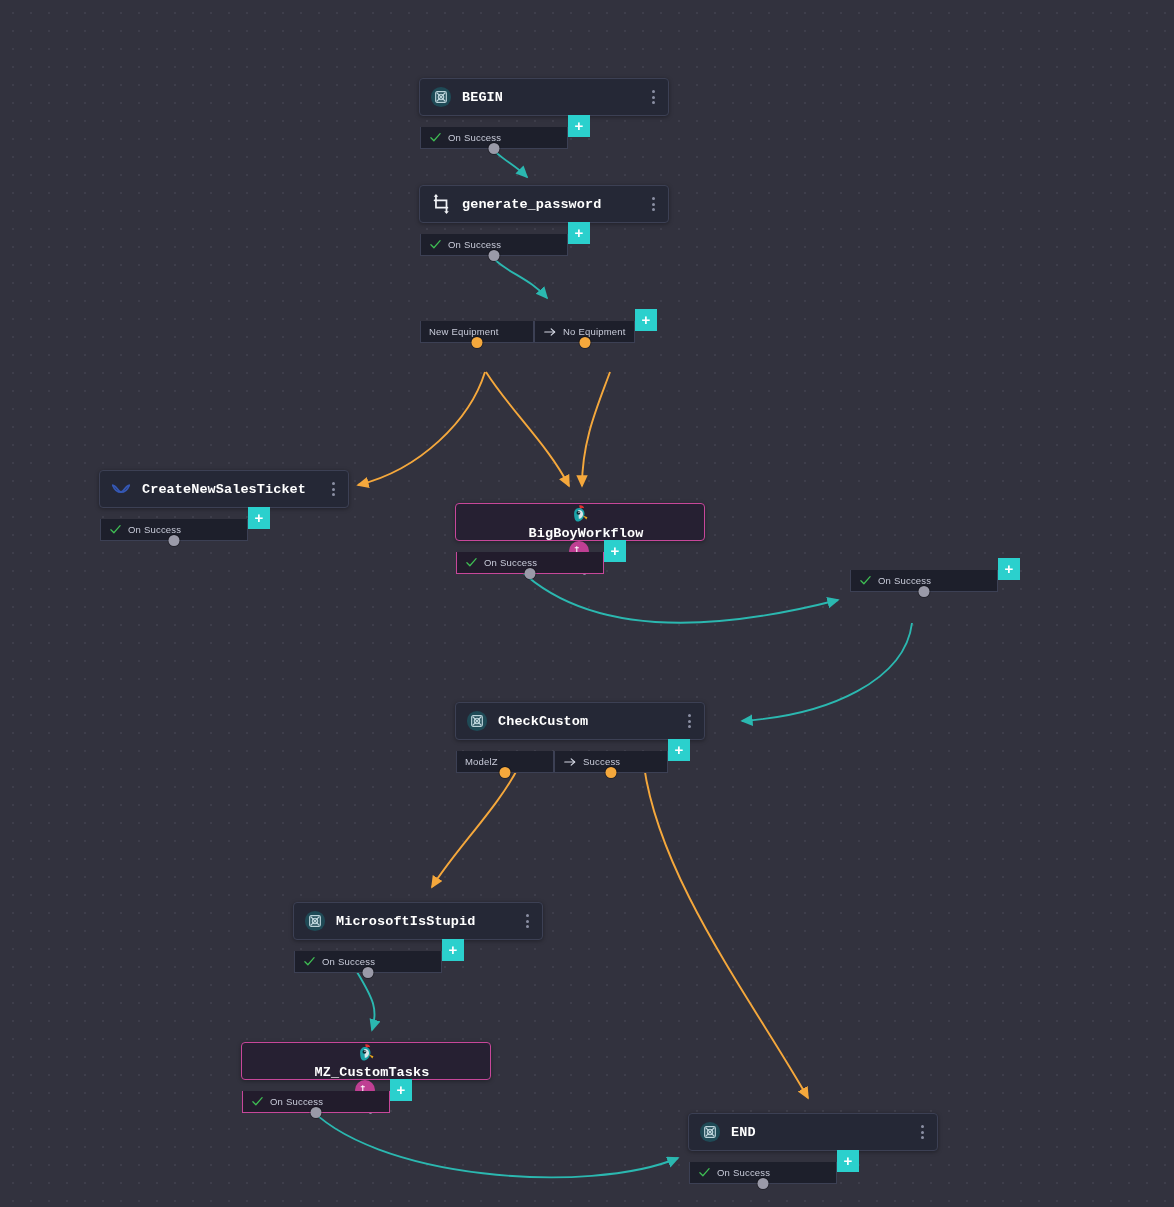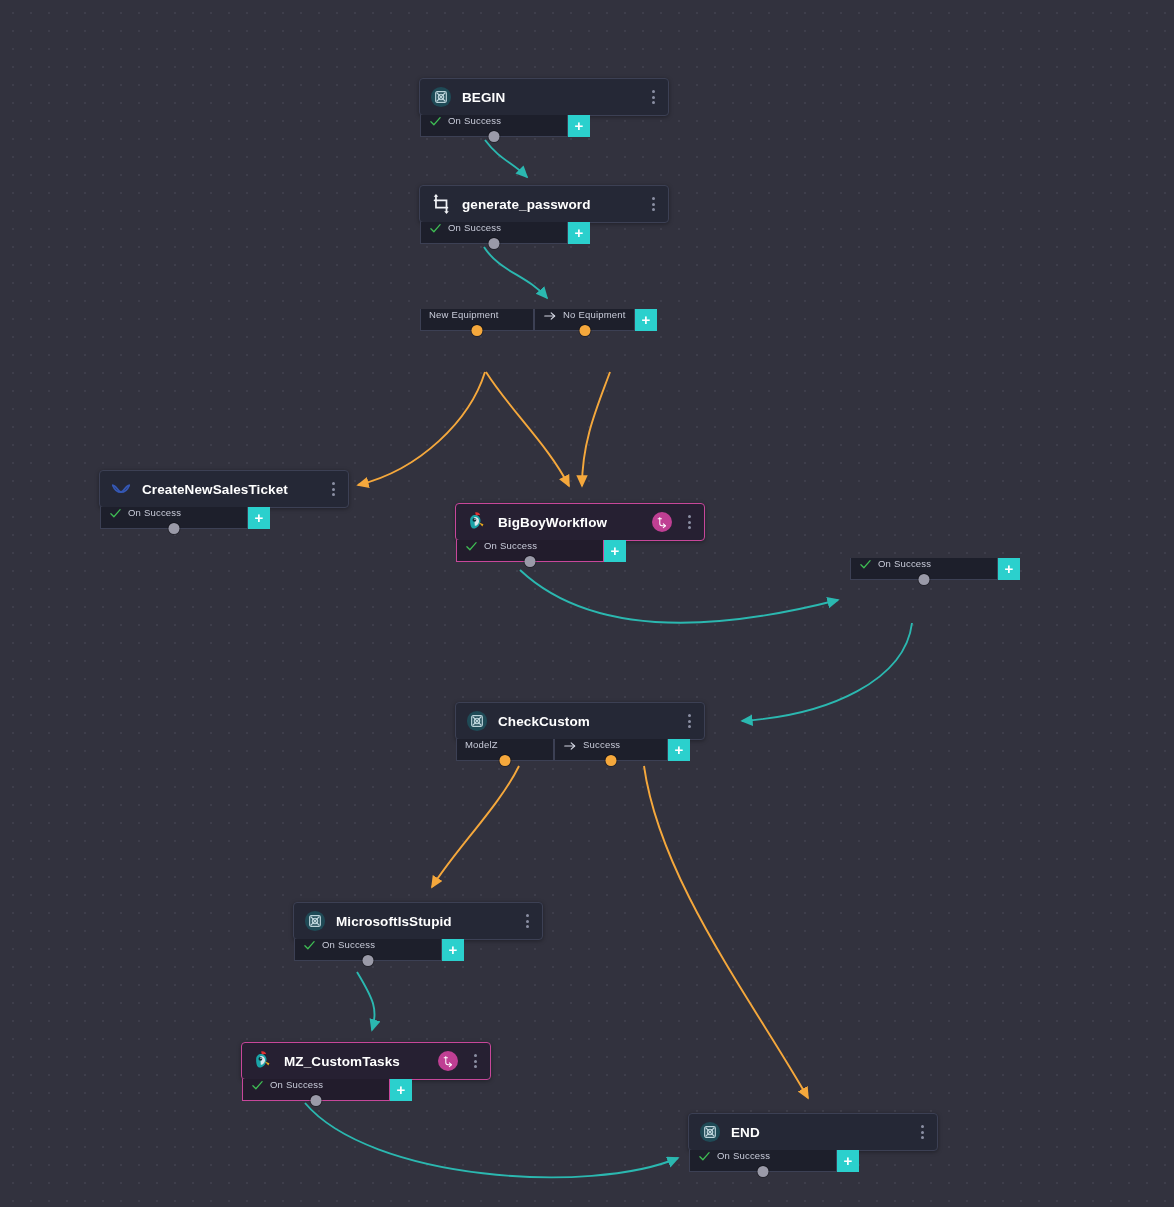--- a/index.html
+++ b/index.html
@@ -23,48 +23,50 @@
   
   .node { position:absolute; }
   .node-head {
     display:flex; align-items:center;
     background:#252836;
     border:1px solid #3c4054;
     border-radius:4px;
     height:38px;
     padding:0 8px 0 10px;
     box-shadow:0 1px 4px rgba(0,0,0,.35);
-  }
-  .node.sel .node-head { border-color:#c7479a; background:#262032; }
+    font-family:Liberation Mono, monospace;
+  }
+  .node.sel .node-head { border-color:#c7479a; background:#262032;flex-direction:column; }
   .node-title {
     color:#fff; font-size:13.5px; font-weight:bold;
     letter-spacing:.1px; white-space:nowrap;
     margin-left:10px; flex:1;
   }
   .kebab { width:14px; display:flex; flex-direction:column; align-items:center; gap:2.5px; margin-left:6px; }
   .kebab i { width:3px; height:3px; background:#8b8fa3; border-radius:50%; display:block; }
 
   
   .ic { width:22px; height:22px; flex:0 0 22px; display:block; }
   .badge-sub {
     width:20px; height:20px; border-radius:50%;
     background:#bf3f93; display:flex; align-items:center; justify-content:center;
     margin-right:4px; flex:0 0 20px;
   }
 
   
   .ports { display:flex; height:22px; margin-top:-1px; margin-left:1px; }
   .port {
-    display:flex; align-items:flex-start;
+    display:flex; align-items:center;
     background:#1d1f2b;
     border:1px solid #3c4054;
     border-top:none;
     height:22px;
     padding:0 10px 0 8px;
     position:relative;
+    margin-top:12px;
   }
   .node.sel .port { border-color:#c7479a; background:#221c2c; }
   .port-label { color:#c9ccda; font-size:9.5px; white-space:nowrap; letter-spacing:.2px; }
   .port-label.pad { margin-left:6px; }
   .port .dot {
     position:absolute; left:50%; bottom:-5.5px; transform:translateX(-50%);
     width:11px; height:11px; border-radius:50%;
     background:#9a9aa8; box-shadow:0 0 0 1px rgba(0,0,0,.3);
   }
   .port .dot.cond { background:#f5a83c; }

